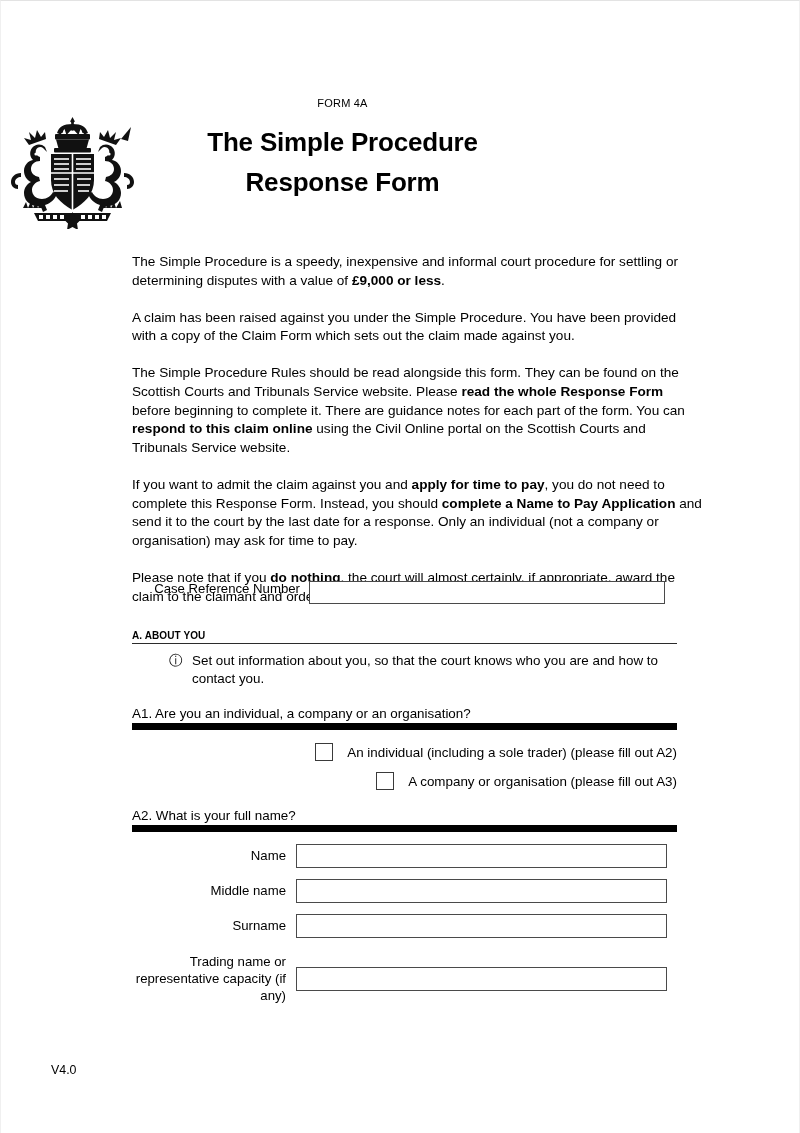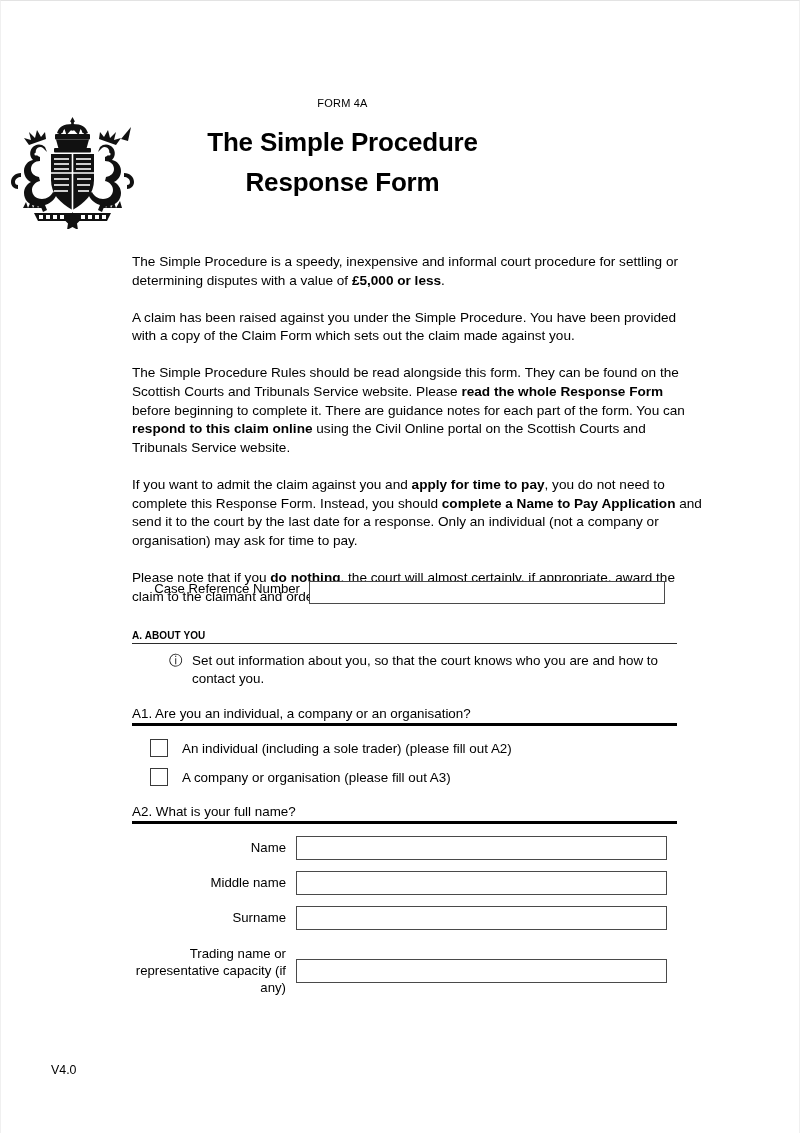--- a/index.html
+++ b/index.html
@@ -127,29 +127,30 @@
     line-height: 1.32;
   }
   .guidance-text {
     padding-left: 6px;
   }
 
   .question {
     margin-top: 18px;
     font-size: 13.4px;
     padding-bottom: 2px;
-    border-bottom: 3px solid #000000;
+    border-bottom: 7px solid #000000;
   }
   .question.q-a1 { margin-top: 19px; }
 
   .checkbox-row {
     display: flex;
     align-items: center;
     margin-top: 11px;
     padding-left: 18px;
+    justify-content: flex-end;
   }
   .checkbox-row.first { margin-top: 13px; }
   .checkbox {
     width: 18px;
     height: 18px;
     border: 1.3px solid #3a3a3a;
     background: #fff;
     flex: 0 0 18px;
     box-sizing: border-box;
   }
@@ -267,21 +268,21 @@
     <div class="title-block">
       <div class="form-code">FORM 4A</div>
       <div class="main-title">
         <div>The Simple Procedure</div>
         <div>Response Form</div>
       </div>
     </div>
   </div>
 
   <div class="intro">
-    <p><span>The Simple Procedure is a speedy, inexpensive and informal court procedure for settling or determining disputes with a value of </span><b>£5,000 or less</b><span>.</span></p>
+    <p><span>The Simple Procedure is a speedy, inexpensive and informal court procedure for settling or determining disputes with a value of </span><b>£9,000 or less</b><span>.</span></p>
     <p>A claim has been raised against you under the Simple Procedure. You have been provided with a copy of the Claim Form which sets out the claim made against you.</p>
     <p><span>The Simple Procedure Rules should be read alongside this form. They can be found on the Scottish Courts and Tribunals Service website. Please </span><b>read the whole Response Form</b><span> before beginning to complete it. There are guidance notes for each part of the form. You can </span><b>respond to this claim online</b><span> using the Civil Online portal on the Scottish Courts and Tribunals Service website.</span></p>
     <p><span>If you want to admit the claim against you and </span><b>apply for time to pay</b><span>, you do not need to complete this Response Form. Instead, you should </span><b>complete a Name to Pay Application</b><span> and send it to the court by the last date for a response. Only an individual (not a company or organisation) may ask for time to pay.</span></p>
     <p><span>Please note that if you </span><b>do nothing</b><span>, the court will almost certainly, if appropriate, award the claim to the claimant and order you to make a payment, including interest and expenses.</span></p>
   </div>
 
   <div class="case-ref-row">
     <div class="case-ref-label">Case Reference Number</div>
     <input class="field-box case-ref-box" type="text" value="" style="">
   </div>

